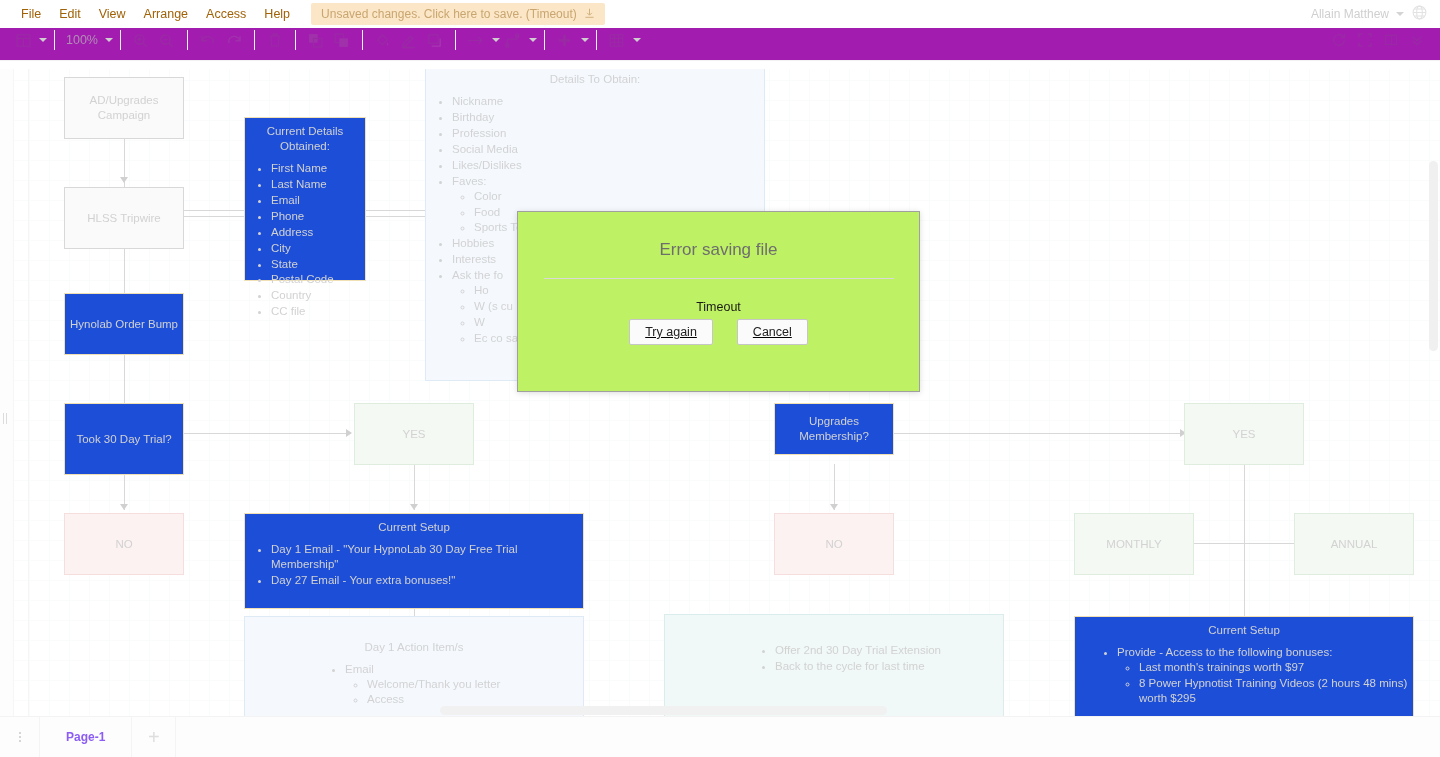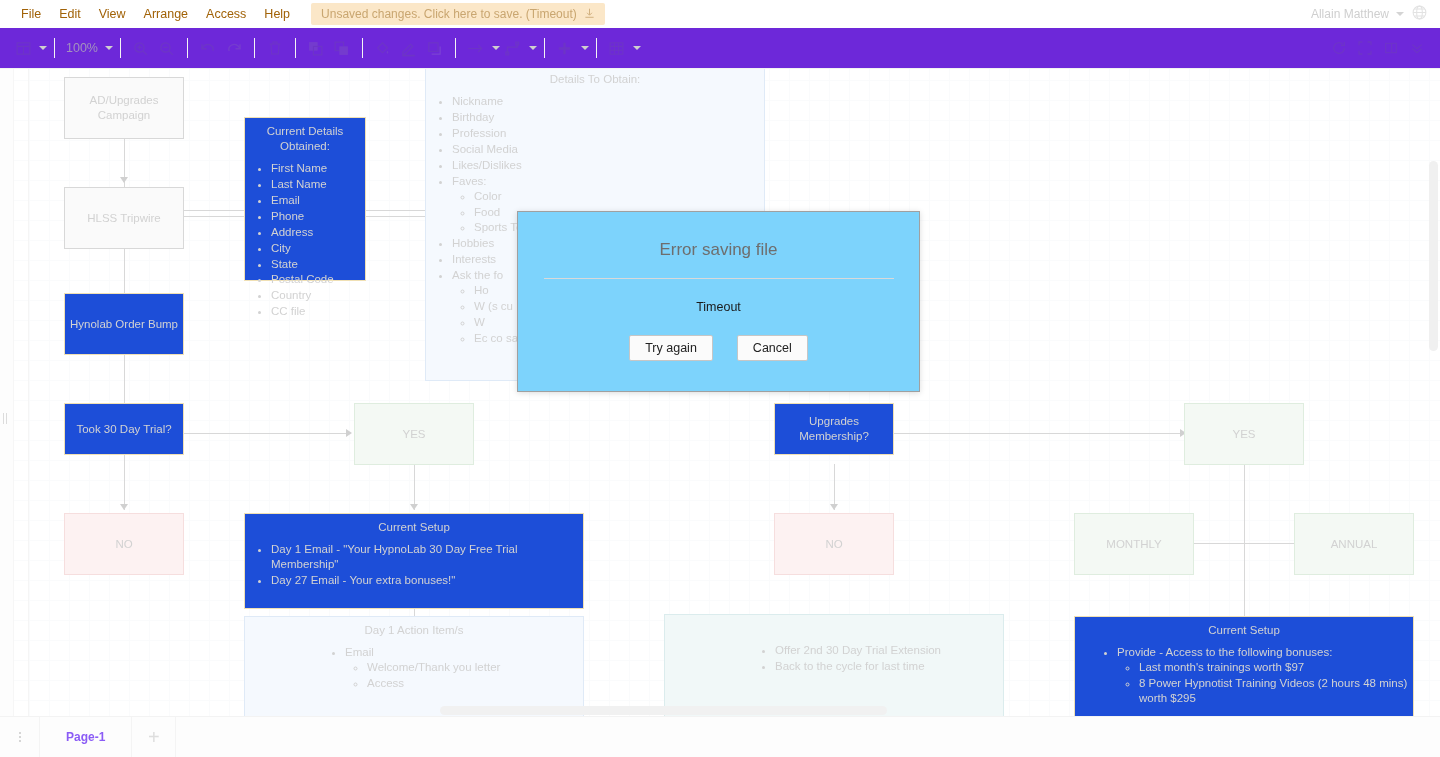--- a/index.html
+++ b/index.html
@@ -41,22 +41,22 @@
   .user-name { font-size: 12px; color: #cfcfcf; }
   .caret-sm {
     width: 0; height: 0;
     border-left: 4px solid transparent; border-right: 4px solid transparent;
     border-top: 4px solid #d4d4d4;
   }
   .globe { opacity: .28; }
 
   
   .toolbar {
-    position: absolute; top: 28px; left: 0; width: 1440px; height: 41px;
-    background: #6d28d9;
+    position: absolute; top: 20px; left: 0; width: 1440px; height: 41px;
+    background: #a21caf;
     border-bottom: 1px solid #f2f2f2;
     display: flex; align-items: center;
     padding: 0 10px;
     z-index: 19;
   }
   .tb-group { display: flex; align-items: center; }
   .tb-sep { width: 1px; height: 20px; background: #f4f4f4; margin: 0 7px; }
   .tb-btn {
     display: flex; align-items: center; justify-content: center;
     min-width: 26px; height: 26px; padding: 0 3px;
@@ -191,41 +191,41 @@
     width: 44px; height: 41px;
     display: flex; align-items: center; justify-content: center;
     color: #dedede; font-size: 20px; line-height: 1;
     border-right: 1px solid #f4f4f4;
   }
 
   
   .modal {
     position: absolute; left: 517px; top: 211px;
     width: 403px; height: 181px;
-    background: #7dd3fc;
+    background: #bef264;
     border: 1px solid #a0a0a0;
     box-shadow: 0 1px 6px rgba(0,0,0,.14);
     z-index: 100;
     display: flex; flex-direction: column; align-items: center;
   }
   .modal-title {
     font-size: 17px; color: #6e6e6e;
     margin-top: 28px;
     font-weight: normal;
   }
   .modal-rule {
     width: 350px; height: 1px; background: #d9d9d9;
     margin-top: 18px;
   }
   .modal-msg {
     font-size: 12.5px; color: #1a1a1a;
     margin-top: 21px;
   }
   .modal-actions {
-    display: flex; gap: 24px; margin-top: 21px;
+    display: flex; gap: 24px; margin-top: 5px; text-decoration: underline;
   }
   .mbtn {
     font-family: "Liberation Sans", sans-serif;
     font-size: 12.5px; color: #222;
     background: #fbfbfb;
     border: 1px solid #c6c6c6;
     border-radius: 2px;
     padding: 5px 15px;
     cursor: pointer;
   }
@@ -322,21 +322,21 @@
           <ul>
             <li>Ho</li>
             <li>W (s cu</li>
             <li>W</li>
             <li>Ec co sa</li>
           </ul>
         </li>
       </ul>
     </div>
 
-    <div class="node n-amber center-v" style="left:50px; top:334px; width:120px; height:52px;">
+    <div class="node n-amber center-v" style="left:50px; top:334px; width:120px; height:72px;">
       <span>Took 30 Day Trial?</span>
     </div>
 
     <div class="node n-green center-v" style="left:340px; top:334px; width:120px; height:62px;">
       <span>YES</span>
     </div>
 
     <div class="node n-red center-v" style="left:50px; top:444px; width:120px; height:62px;">
       <span>NO</span>
     </div>
@@ -362,21 +362,21 @@
     </div>
 
     <div class="node n-green center-v" style="left:1060px; top:444px; width:120px; height:62px;">
       <span>MONTHLY</span>
     </div>
 
     <div class="node n-green center-v" style="left:1280px; top:444px; width:120px; height:62px;">
       <span>ANNUAL</span>
     </div>
 
-    <div class="node n-blue" style="left:230px; top:547px; width:340px; height:110px;">
+    <div class="node n-blue" style="left:230px; top:547px; width:340px; height:110px;justify-content:center;">
       <div class="title">Day 1 Action Item/s</div>
       <ul style="padding-left:100px;">
         <li>
           <span>Email</span>
           <ul>
             <li>Welcome/Thank you letter</li>
             <li>Access</li>
           </ul>
         </li>
       </ul>

